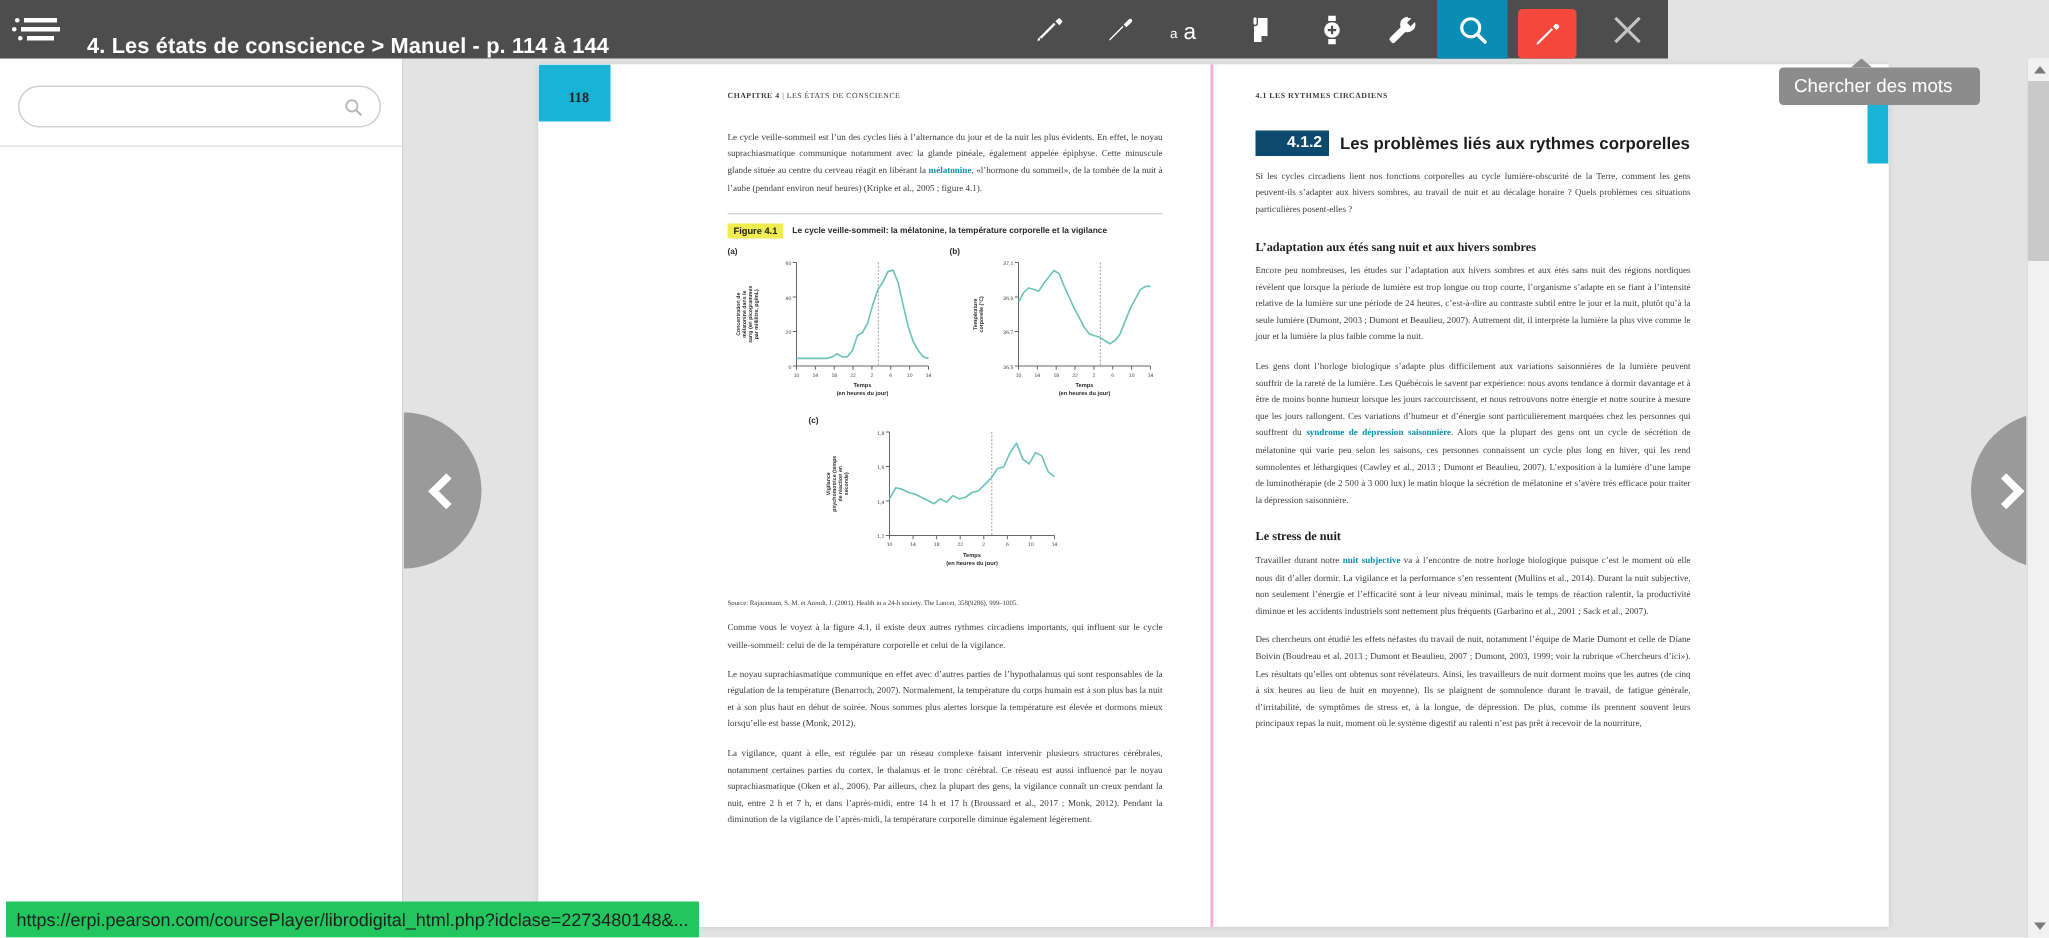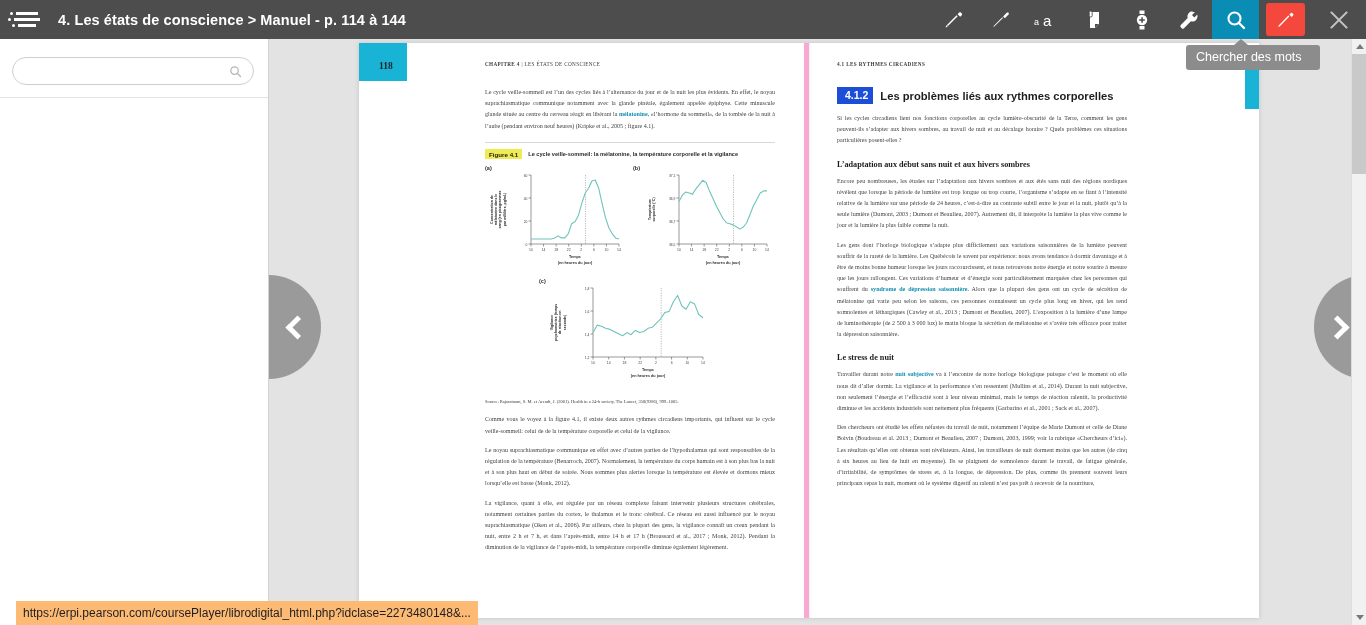--- a/index.html
+++ b/index.html
@@ -5,22 +5,22 @@
   * { box-sizing: border-box; margin: 0; padding: 0; }
   html, body {
     width: 1366px; height: 625px;
     font-family: "Liberation Sans", sans-serif;
     background: #ffffff; overflow: hidden;
   }
   #app { position: relative; width: 1366px; height: 625px; background: #e3e3e3; }
 
   
   .topbar {
-    position: absolute; top: 0; left: 0; width: 1366px; height: 39px;
-    background: #4d4d4d; display: flex; align-items: center; z-index: 40;
+    position: absolute; top: 0; left: 0; width: 1112px; height: 39px;
+    background: #4d4d4d; display: flex; align-items: flex-end; z-index: 40;
   }
   .hamburger {
     width: 48px; height: 39px; display: flex; flex-direction: column;
     justify-content: center; align-items: center; cursor: pointer;
   }
   .hamburger .hrow { display: flex; align-items: center; margin: 1.5px 0; }
   .hamburger .dot { width: 3px; height: 3px; background: #fff; border-radius: 50%; margin-right: 3px; }
   .hamburger .bar { height: 3px; background: #fff; }
   .hamburger .hrow:nth-child(1) .bar { width: 22px; }
   .hamburger .hrow:nth-child(2) .bar { width: 26px; }
@@ -77,21 +77,21 @@
   .stage {
     position: absolute; top: 39px; left: 269px; width: 1097px; height: 586px;
     background: #e3e3e3; overflow: hidden;
   }
   .book {
     position: absolute; top: 4px; left: 90px; width: 900px; height: 575px;
     display: flex; background: #fff;
     box-shadow: 0 0 5px rgba(0,0,0,0.13);
   }
   .page { position: relative; width: 450px; height: 575px; background: #fff; overflow: hidden; }
-  .page.left { border-right: 5px solid #f9a8d4; }
+  .page.left { border-right: 2px solid #f9a8d4; }
   .page.right { box-shadow: inset 2px 0 4px -3px rgba(0,0,0,0.2); }
 
   
   .cyan-tab-left {
     position: absolute; top: 0; left: 0; width: 48px; height: 38px; background: #19b3d6;
   }
   .folio-left {
     position: absolute; top: 18px; left: 20px; font-size: 9.5px;
     font-weight: bold; color: #222; font-family: "Liberation Serif", serif;
   }
@@ -139,22 +139,22 @@
   .chart-svg { position: absolute; }
 
   .fig-source {
     font-family: "Liberation Serif", serif; font-size: 4.5px;
     color: #3a3a3a; margin: 4px 0 10px 0;
   }
 
   
   .sec-head-row { display: flex; align-items: center; gap: 7px; margin-bottom: 9px; margin-top: 2px; }
   .sec-num {
-    background: #1d4ed8; color: #ffffff; font-size: 10.5px; font-weight: bold;
-    padding: 2px 5px 3px 8px; font-family: "Liberation Sans", sans-serif;
+    background: #0c4a6e; color: #ffffff; font-size: 10.5px; font-weight: bold;
+    padding: 2px 5px 3px 21px; font-family: "Liberation Sans", sans-serif;
   }
   .sec-title {
     font-size: 11.2px; font-weight: bold; color: #1d1d1d;
     font-family: "Liberation Sans", sans-serif;
   }
   .sub-head {
     font-family: "Liberation Serif", serif; font-size: 8.2px; font-weight: bold;
     color: #1d1d1d; margin: 13px 0 7px 0;
   }
 
@@ -186,22 +186,22 @@
     width: 0; height: 0; border-left: 4px solid transparent; border-right: 4px solid transparent;
     border-top: 5px solid #7a7a7a;
   }
   .sb-arrow.bottom { position: absolute; bottom: 0; left: 0; }
   .sb-thumb {
     position: absolute; top: 15px; left: 0; width: 15px; height: 120px; background: #c9c9c9;
   }
 
   
   .statusbar {
-    position: absolute; left: 16px; bottom: 0; height: 20px;
-    background: #fdba74; color: #1f1f1f; font-size: 12px;
+    position: absolute; left: 4px; bottom: 0; height: 20px;
+    background: #22c55e; color: #1f1f1f; font-size: 12px;
     display: flex; align-items: center; padding: 12px 7px;
     font-family: "Liberation Sans", sans-serif; z-index: 50; white-space: nowrap;
   }
 </style>
 </head>
 <body>
 
 <div id="app">
 
   <div class="topbar">
@@ -446,21 +446,21 @@
         <div class="col">
           <div class="running-head">4.1 LES RYTHMES CIRCADIENS</div>
 
           <div class="sec-head-row">
             <span class="sec-num">4.1.2</span>
             <span class="sec-title">Les problèmes liés aux rythmes corporelles</span>
           </div>
 
           <p class="body">Si les cycles circadiens lient nos fonctions corporelles au cycle lumière-obscurité de la Terre, comment les gens peuvent-ils s’adapter aux hivers sombres, au travail de nuit et au décalage horaire ? Quels problèmes ces situations particulières posent-elles ?</p>
 
-          <div class="sub-head">L’adaptation aux début sans nuit et aux hivers sombres</div>
+          <div class="sub-head">L’adaptation aux étés sang nuit et aux hivers sombres</div>
           <p class="body">Encore peu nombreuses, les études sur l’adaptation aux hivers sombres et aux étés sans nuit des régions nordiques révèlent que lorsque la période de lumière est trop longue ou trop courte, l’organisme s’adapte en se fiant à l’intensité relative de la lumière sur une période de 24 heures, c’est-à-dire au contraste subtil entre le jour et la nuit, plutôt qu’à la seule lumière (Dumont, 2003 ; Dumont et Beaulieu, 2007). Autrement dit, il interprète la lumière la plus vive comme le jour et la lumière la plus faible comme la nuit.</p>
           <p class="body">Les gens dont l’horloge biologique s’adapte plus difficilement aux variations saisonnières de la lumière peuvent souffrir de la rareté de la lumière. Les Québécois le savent par expérience: nous avons tendance à dormir davantage et à être de moins bonne humeur lorsque les jours raccourcissent, et nous retrouvons notre énergie et notre sourire à mesure que les jours rallongent. Ces variations d’humeur et d’énergie sont particulièrement marquées chez les personnes qui souffrent du <b>syndrome de dépression saisonnière</b>. Alors que la plupart des gens ont un cycle de sécrétion de mélatonine qui varie peu selon les saisons, ces personnes connaissent un cycle plus long en hiver, qui les rend somnolentes et léthargiques (Cawley et al., 2013 ; Dumont et Beaulieu, 2007). L’exposition à la lumière d’une lampe de luminothérapie (de 2 500 à 3 000 lux) le matin bloque la sécrétion de mélatonine et s’avère très efficace pour traiter la dépression saisonnière.</p>
 
           <div class="sub-head">Le stress de nuit</div>
           <p class="body">Travailler durant notre <b>nuit subjective</b> va à l’encontre de notre horloge biologique puisque c’est le moment où elle nous dit d’aller dormir. La vigilance et la performance s’en ressentent (Mullins et al., 2014). Durant la nuit subjective, non seulement l’énergie et l’efficacité sont à leur niveau minimal, mais le temps de réaction ralentit, la productivité diminue et les accidents industriels sont nettement plus fréquents (Garbarino et al., 2001 ; Sack et al., 2007).</p>
           <p class="body">Des chercheurs ont étudié les effets néfastes du travail de nuit, notamment l’équipe de Marie Dumont et celle de Diane Boivin (Boudreau et al. 2013 ; Dumont et Beaulieu, 2007 ; Dumont, 2003, 1999; voir la rubrique «Chercheurs d’ici»). Les résultats qu’elles ont obtenus sont révélateurs. Ainsi, les travailleurs de nuit dorment moins que les autres (de cinq à six heures au lieu de huit en moyenne). Ils se plaignent de somnolence durant le travail, de fatigue générale, d’irritabilité, de symptômes de stress et, à la longue, de dépression. De plus, comme ils prennent souvent leurs principaux repas la nuit, moment où le système digestif au ralenti n’est pas prêt à recevoir de la nourriture,</p>
         </div>
       </div>
 
     </div>

